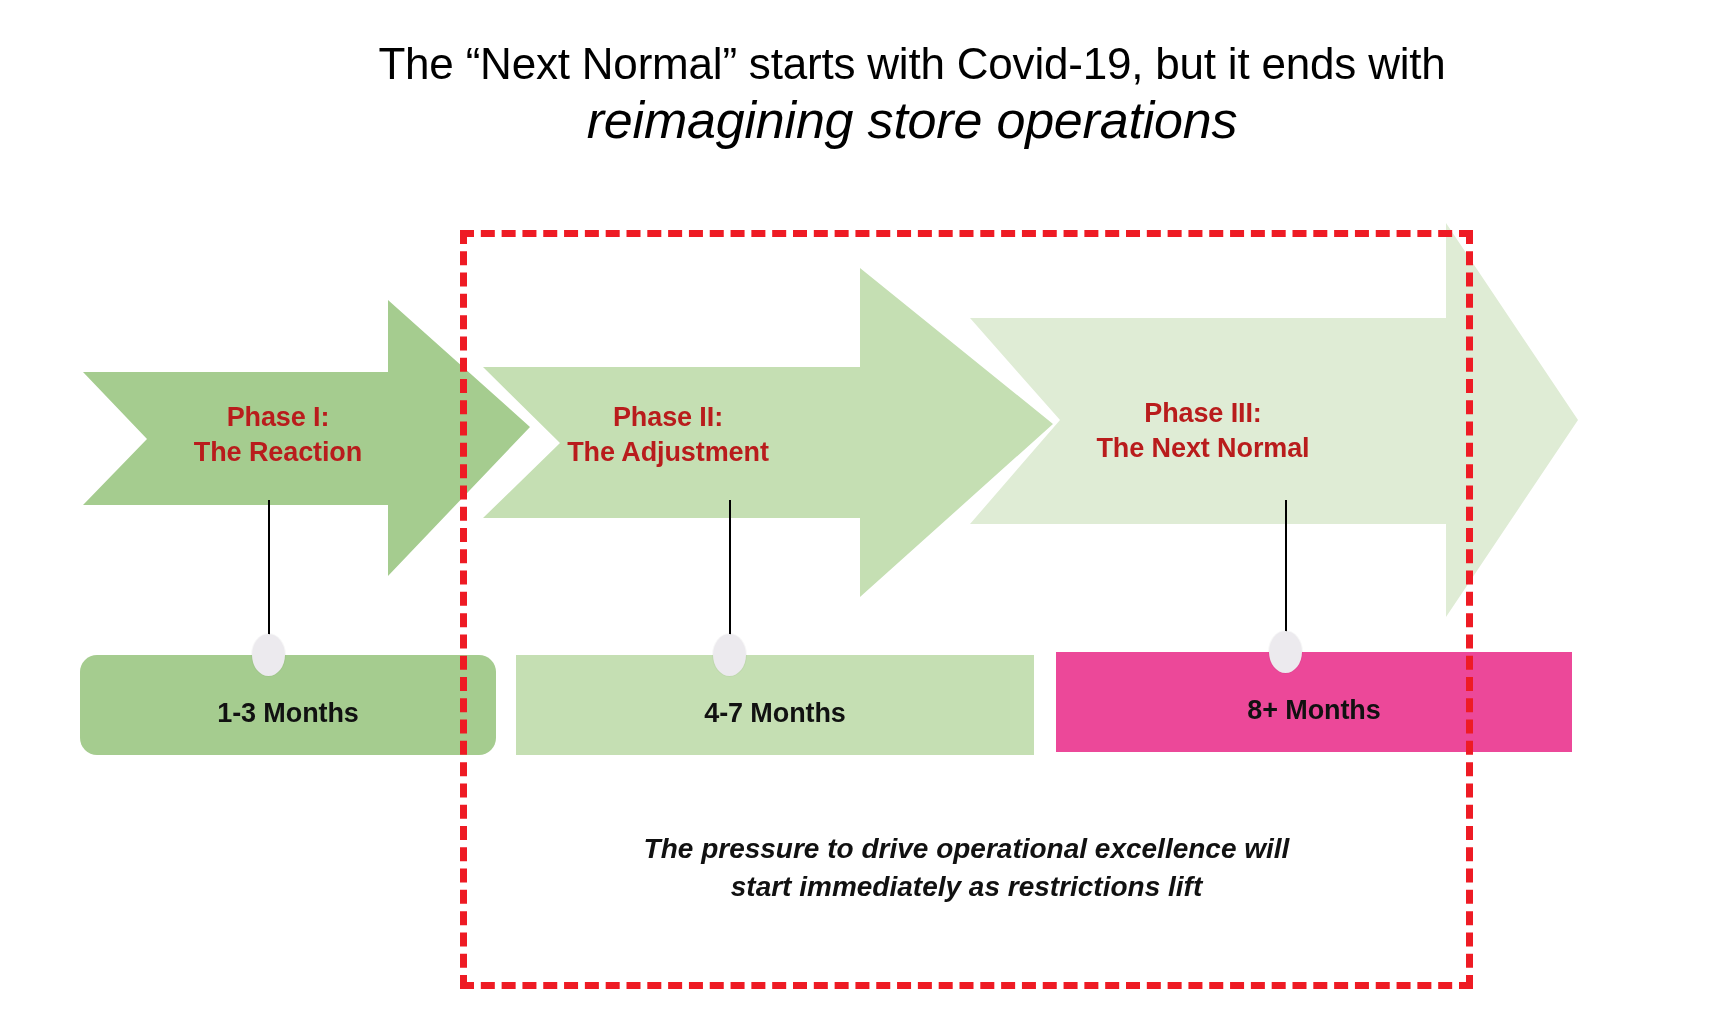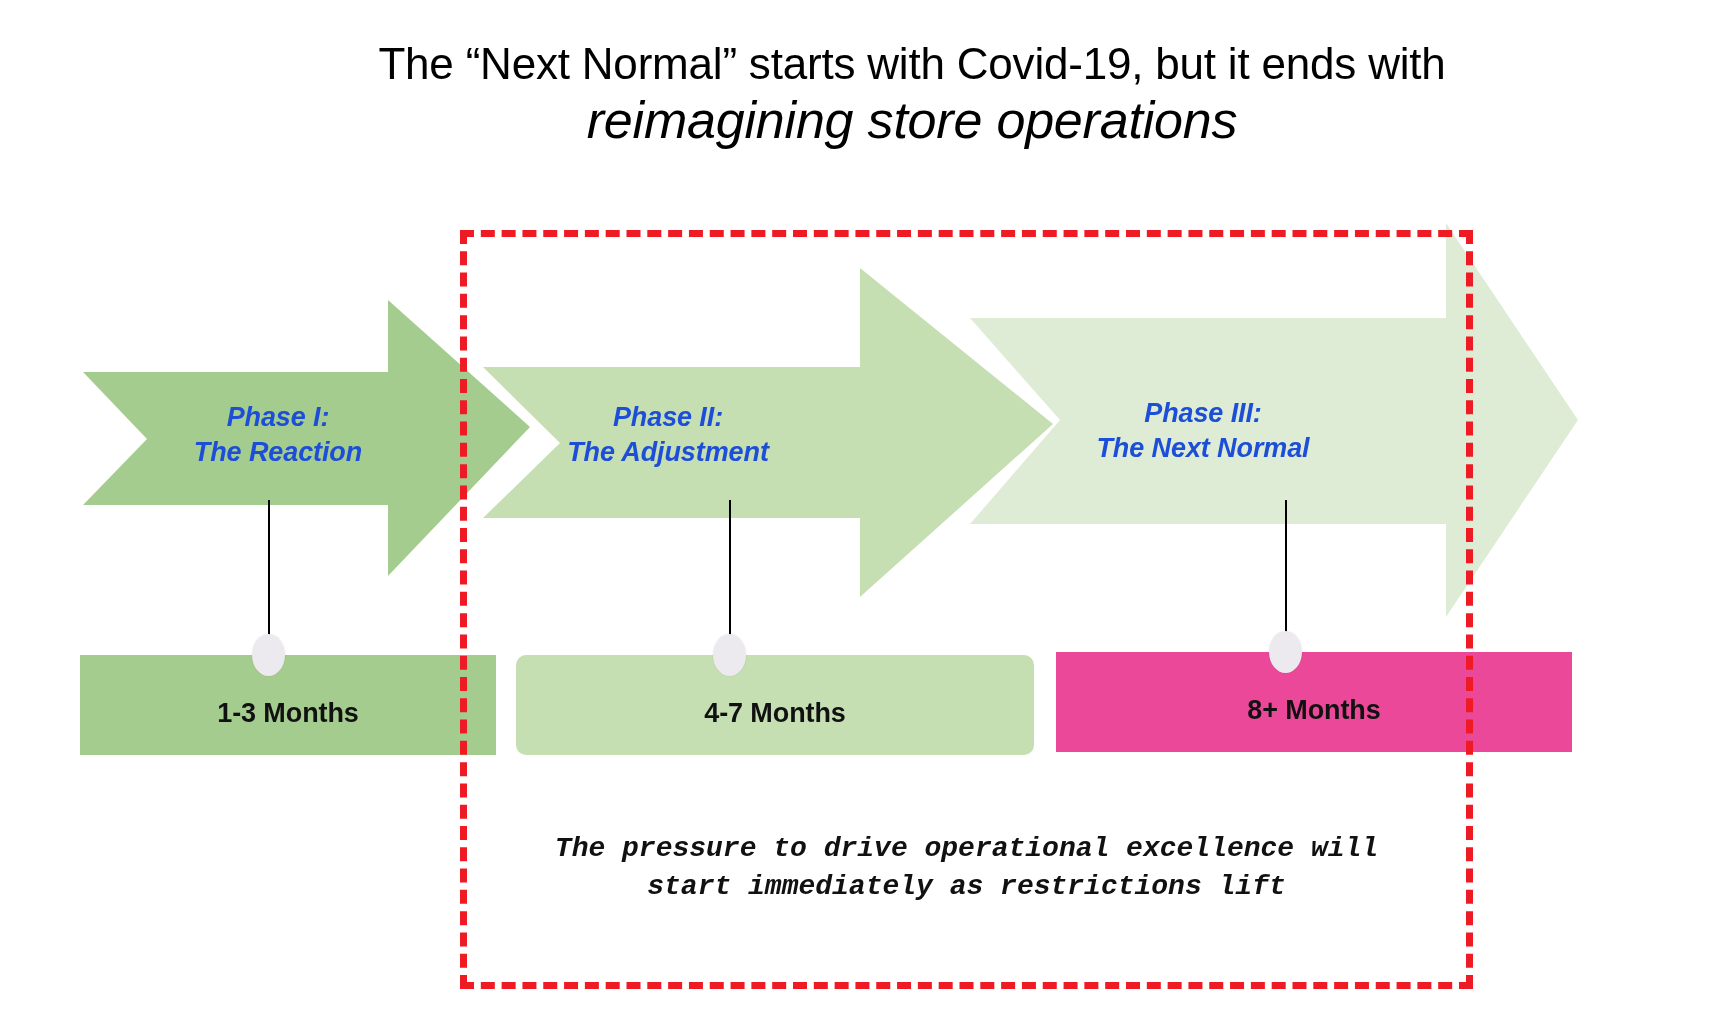--- a/index.html
+++ b/index.html
@@ -53,25 +53,24 @@
     top: 0;
     width: 1728px;
     height: 1030px;
     pointer-events: none;
   }
   .arrow-label {
     position: absolute;
     text-align: center;
     font-size: 27px;
     font-weight: 700;
-    color: #1d4ed8;
+    color: #b91c1c;
     line-height: 1.28;
     letter-spacing: -0.1px;
     white-space: pre-line;
-    font-style: italic;
   }
   #arrow-label-1 { left: 60px;  top: 400px; width: 340px; }
   #arrow-label-2 { left: 450px; top: 400px; width: 340px; }
   #arrow-label-3 { left: 985px; top: 396px; width: 340px; }
 
   
   .stem {
     position: absolute;
     width: 2px;
     background: #000000;
@@ -94,21 +93,21 @@
 
   
   .duration-box {
     position: absolute;
     height: 100px;
     display: flex;
     align-items: center;
     justify-content: center;
   }
   #duration-box-1 { left: 32px;  top: 655px; width: 416px; }
-  #duration-box-2 { left: 468px; top: 655px; width: 518px; border-radius: 10px; }
+  #duration-box-2 { left: 468px; top: 655px; width: 518px; }
   #duration-box-3 { left: 1008px;top: 652px; width: 516px; }
 
   .duration-label {
     font-size: 27px;
     font-weight: 700;
     color: #111111;
     letter-spacing: -0.1px;
     margin-top: 16px;
   }
 
@@ -131,21 +130,20 @@
     left: 412px;
     top: 830px;
     width: 1013px;
     text-align: center;
     font-size: 28px;
     font-style: italic;
     font-weight: 700;
     color: #111111;
     line-height: 1.34;
     white-space: pre-line;
-    font-family: Liberation Mono, monospace;
   }
 </style>
 </head>
 <body>
 
 <div id="canvas">
 
   <div class="title-block">
     <span class="title-line1">The “Next Normal” starts with Covid-19, but it ends with</span>
     <span class="title-line2">reimagining store operations</span>
@@ -164,21 +162,21 @@
 The Reaction</div>
   <div class="arrow-label" id="arrow-label-3">Phase III:
 The Next Normal</div>
   <div class="arrow-label" id="arrow-label-2">Phase II:
 The Adjustment</div>
 
   <div class="stem" id="stem-1"></div>
   <div class="stem" id="stem-2"></div>
   <div class="stem" id="stem-3"></div>
 
-  <div class="duration-box" id="duration-box-1" style="background:#a5cc8f;">
+  <div class="duration-box" id="duration-box-1" style="background:#a5cc8f;border-radius:17px;">
     <span class="duration-label">1-3 Months</span>
   </div>
   <div class="duration-box" id="duration-box-2" style="background:#c5dfb3;">
     <span class="duration-label">4-7 Months</span>
   </div>
   <div class="duration-box" id="duration-box-3" style="background:#ec4899;">
     <span class="duration-label">8+ Months</span>
   </div>
 
   <div class="node-dot" id="dot-1"></div>

